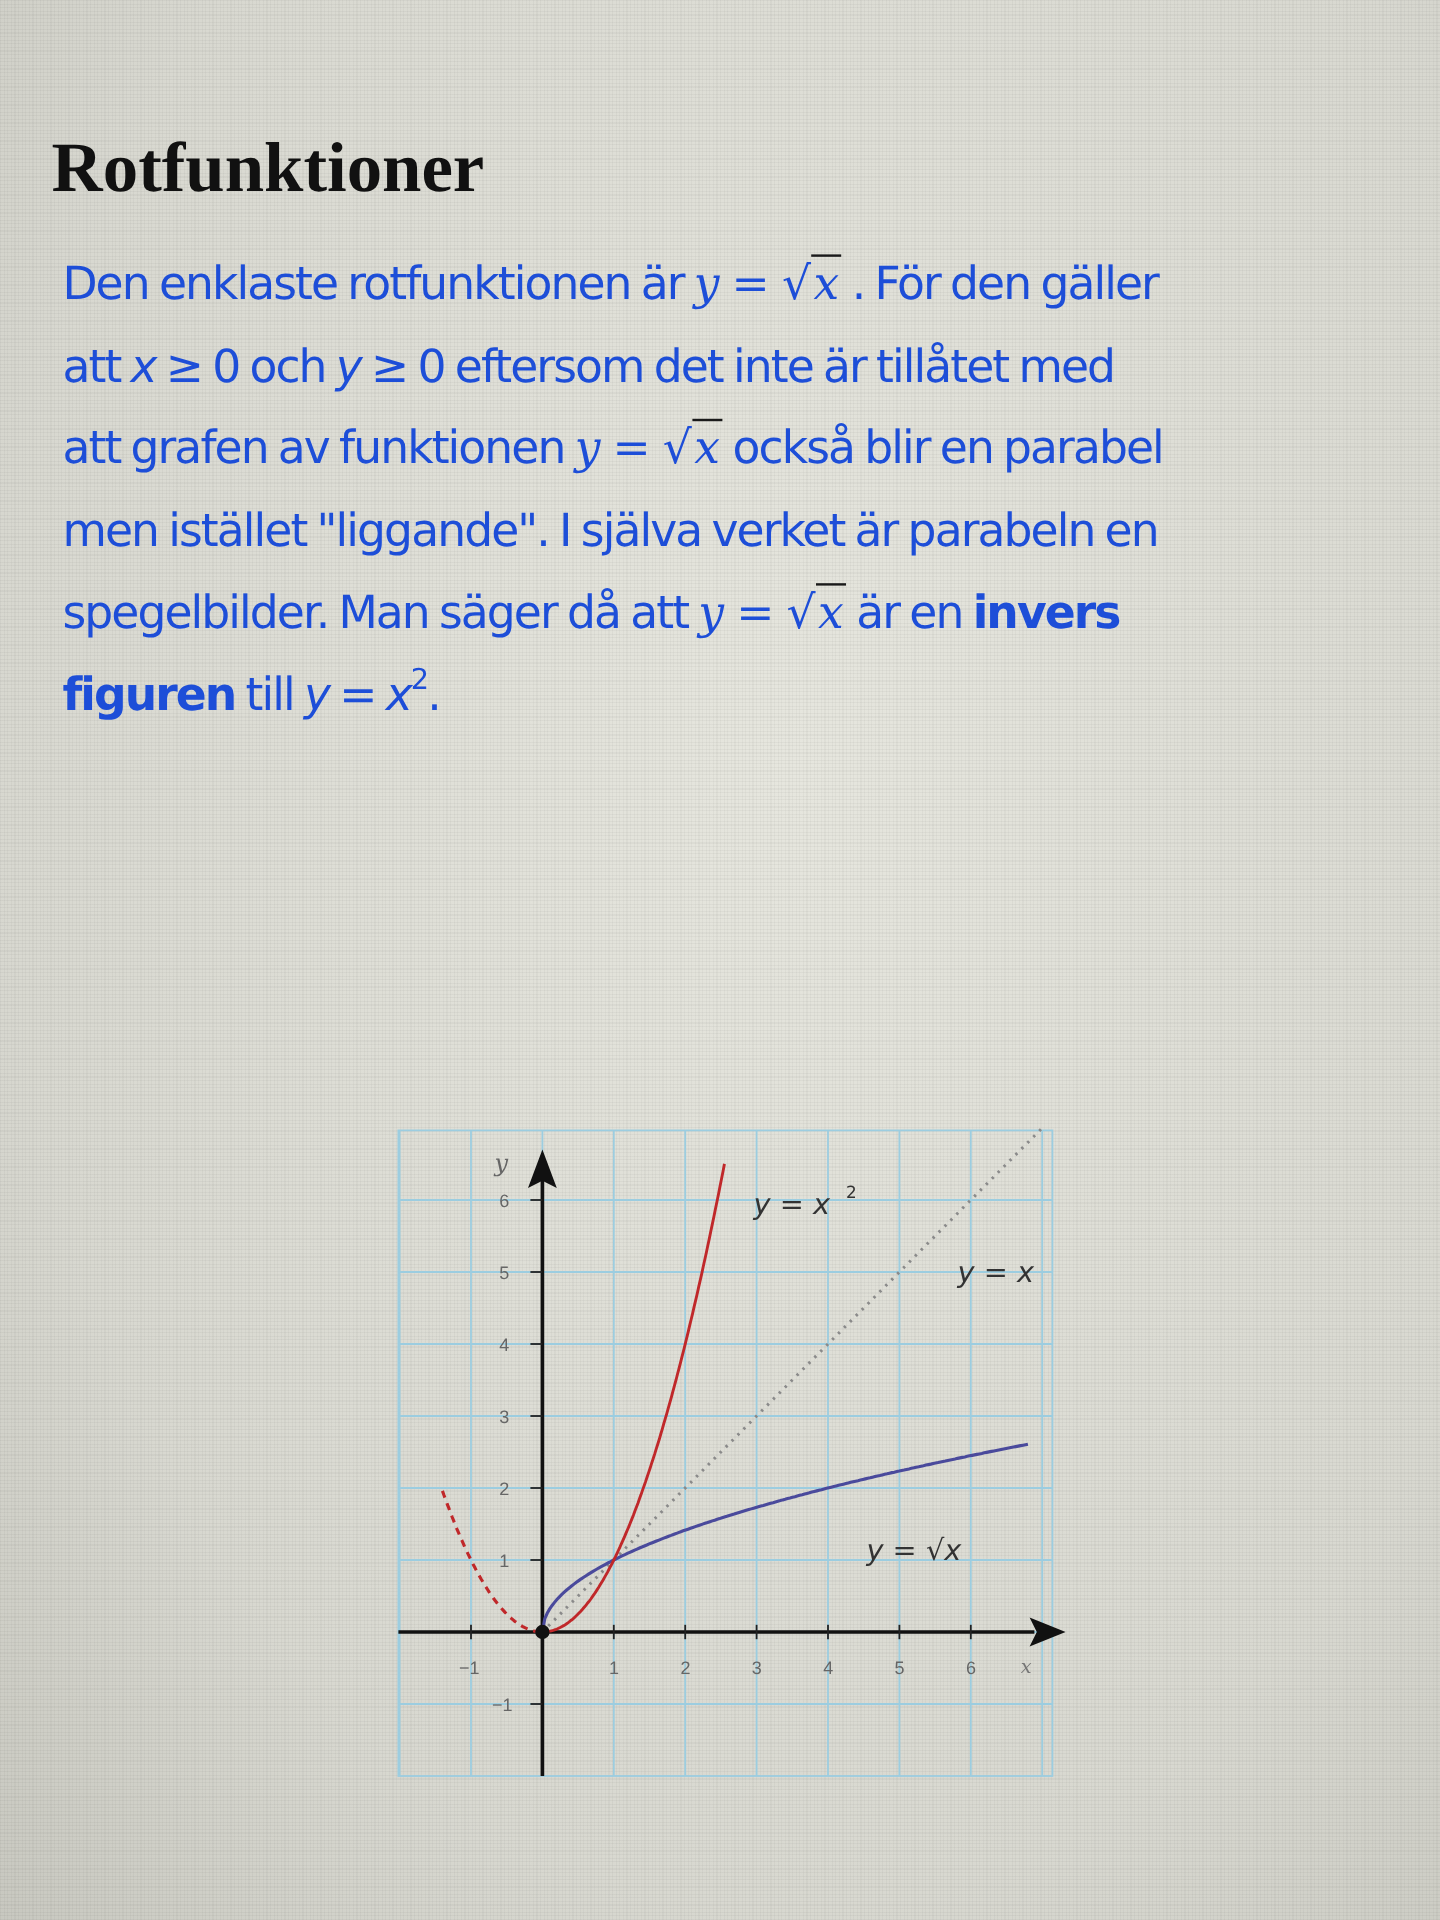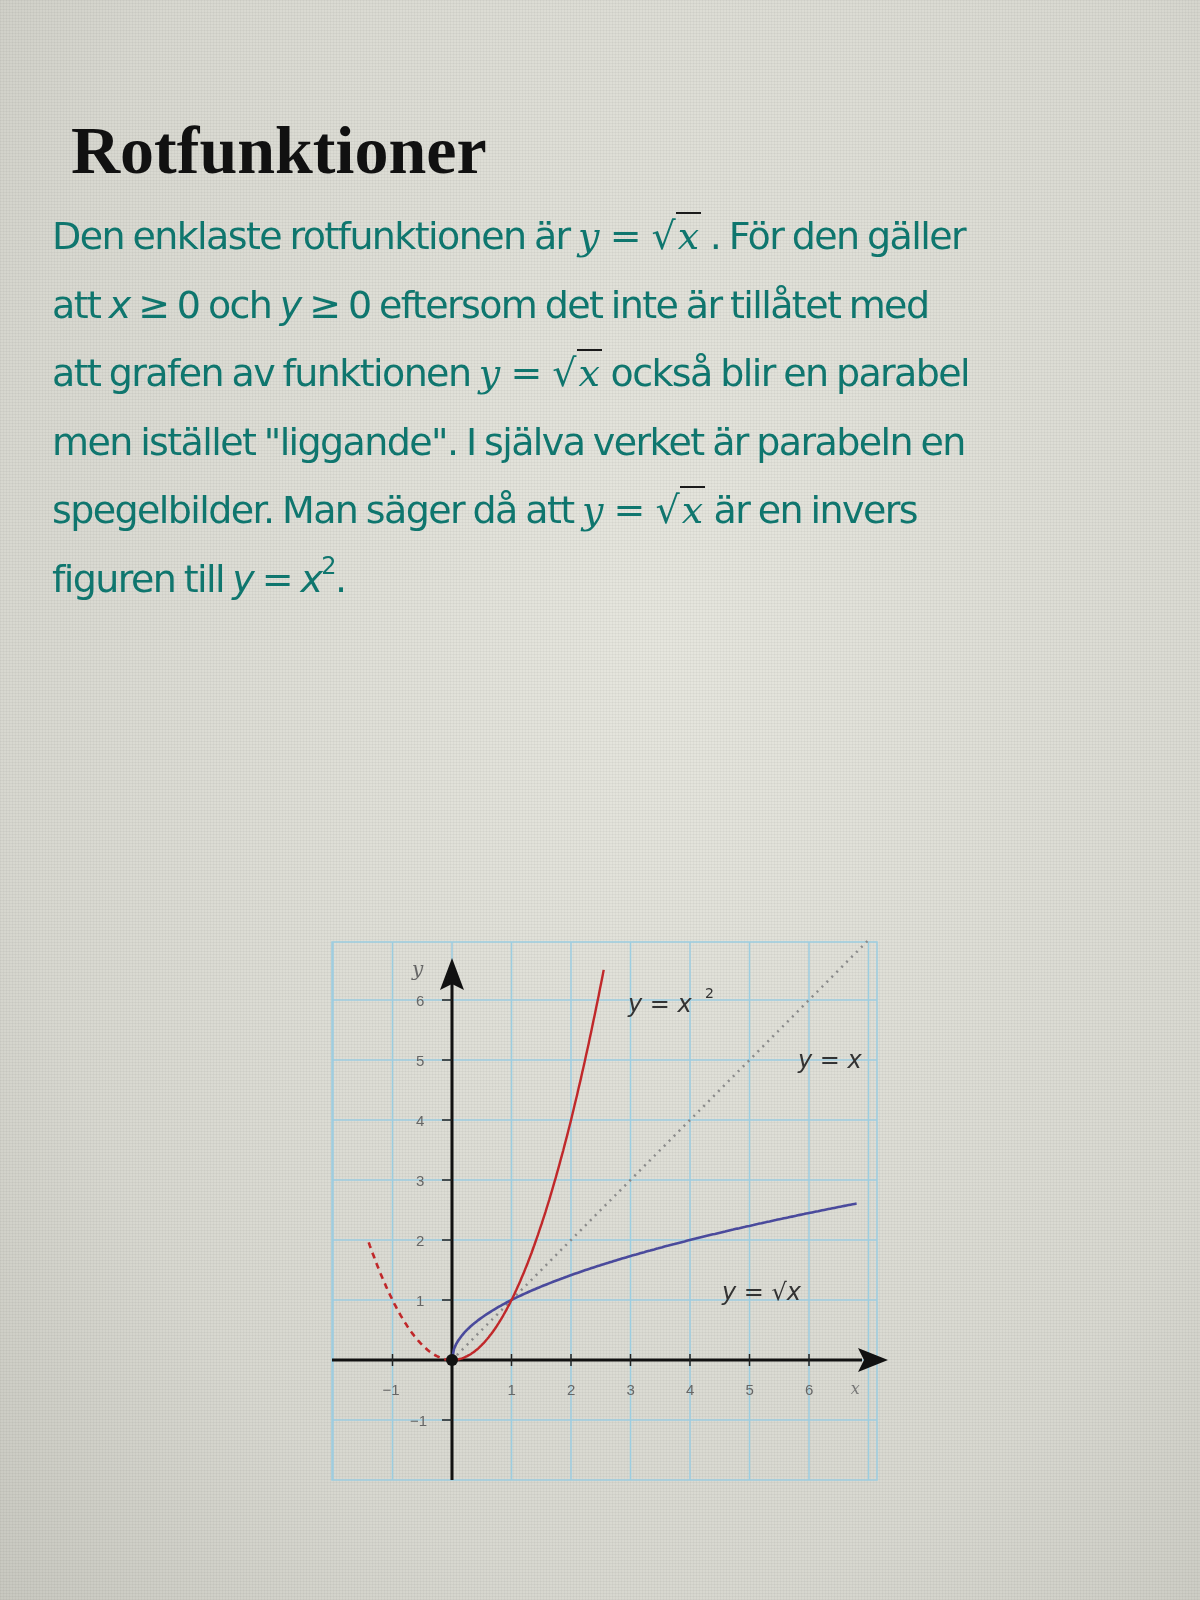--- a/index.html
+++ b/index.html
@@ -8,41 +8,41 @@
     background:#dcdcd4;
     background-image:
       repeating-linear-gradient(0deg, rgba(0,0,0,0.035) 0px, rgba(0,0,0,0.035) 1px, transparent 1px, transparent 3px),
       repeating-linear-gradient(90deg, rgba(0,0,0,0.03) 0px, rgba(0,0,0,0.03) 1px, transparent 1px, transparent 3px),
       radial-gradient(ellipse at 55% 40%, #e6e6de 0%, #d8d8d0 70%, #c8c8c0 100%);
     position:relative;
     font-family:"Liberation Sans", "DejaVu Sans", sans-serif;
     color:#161616;
   }
   .title{
-    position:absolute;left:71px;top:70px;
+    position:absolute;left:43px;top:70px;
     font-family:"Liberation Serif","DejaVu Serif",serif;
-    font-size:68px;font-weight:bold;letter-spacing:0px;line-height:1;
+    font-size:59px;font-weight:bold;letter-spacing:0px;line-height:1;
     color:#111;
   }
   .para{
     position:absolute;left:52px;top:202px;width:1120px;
     font-family:"DejaVu Sans","Liberation Sans",sans-serif;
     font-size:38px;line-height:68.6px;
     letter-spacing:-1.6px;word-spacing:-2px;
-    color:#0f766e;
+    color:#1d4ed8;
   }
   .line{display:block;white-space:nowrap;}
   .m{font-family:"DejaVu Serif","Liberation Serif",serif;font-style:italic;letter-spacing:0;}
   .mr{font-family:"DejaVu Serif","Liberation Serif",serif;letter-spacing:0;}
   .sqrt{display:inline-block;position:relative;}
   .sqrt .rad{font-family:"DejaVu Serif",serif;font-style:normal;}
   .sqrt .arg{border-top:2px solid #1a1a1a;padding:0 2px;font-family:"DejaVu Serif",serif;font-style:italic;}
   .it{font-style:italic;}
   sup{font-size:24px;vertical-align:18px;line-height:0;}
-  b{font-weight:normal;}
+  b{font-weight:bold;}
   .figure{position:absolute;left:0;top:0;width:1200px;height:1600px;pointer-events:none;}
   .figure svg{position:absolute;left:0;top:0;}
 </style>
 </head>
 <body>
 
 <h1 class="title">Rotfunktioner</h1>
 
 <div class="para">
   <span class="line">

